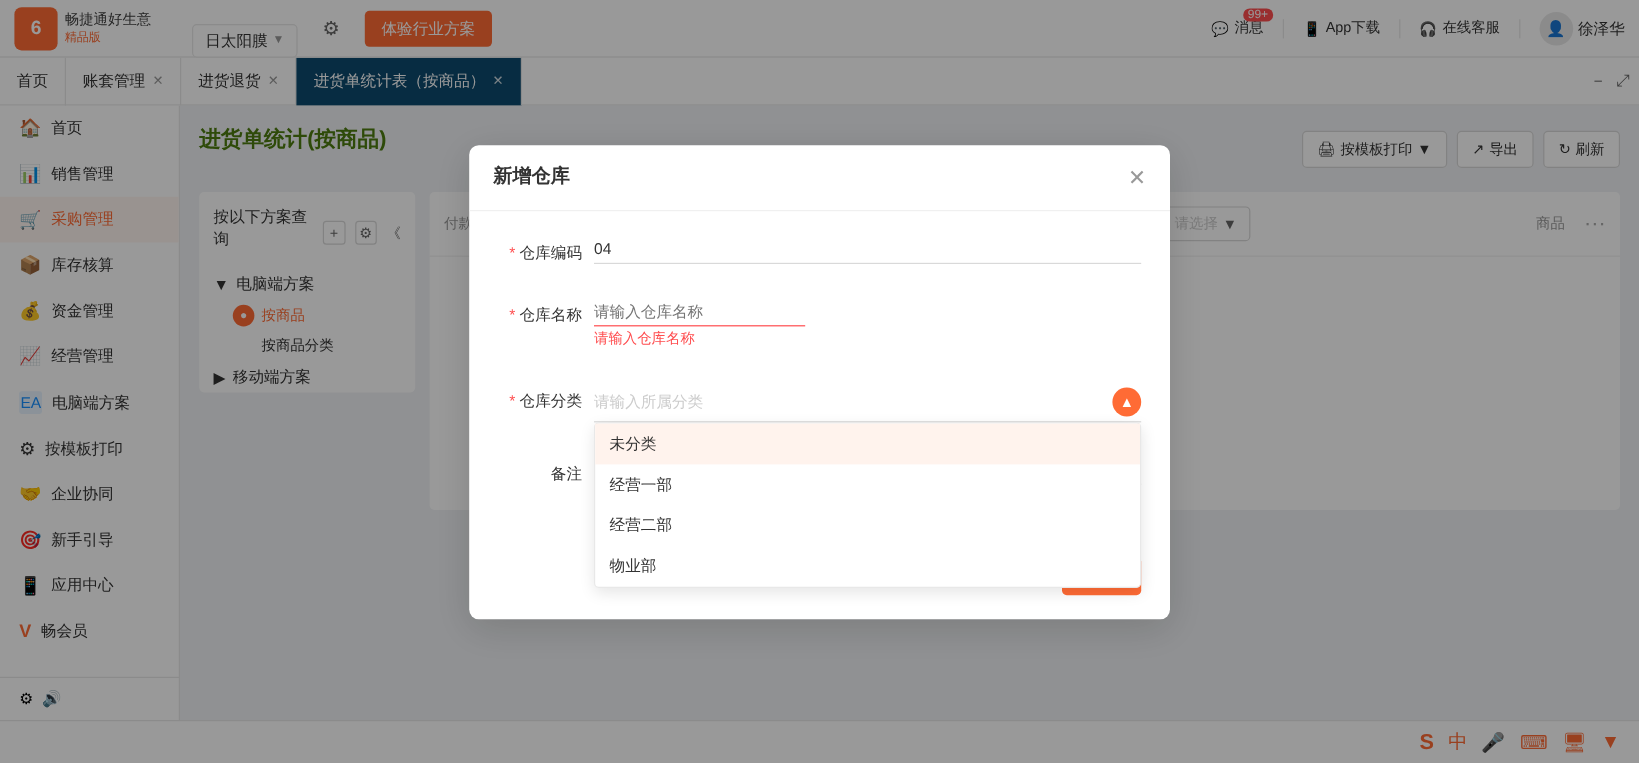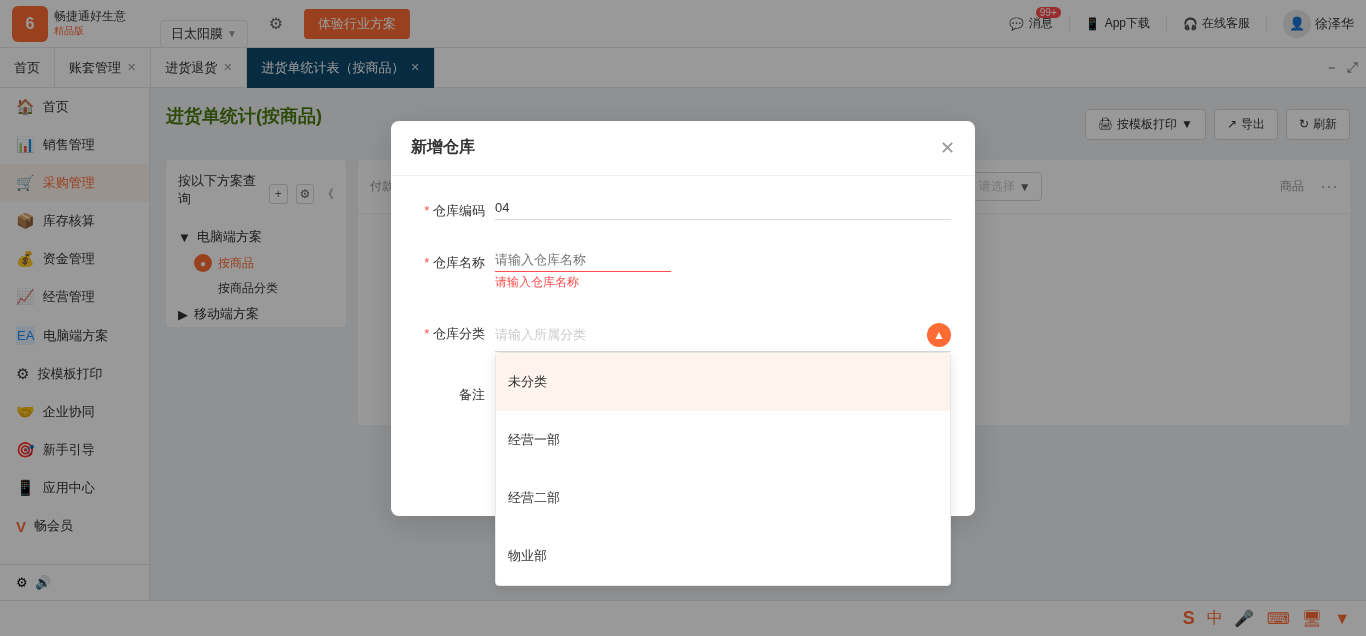--- a/index.html
+++ b/index.html
@@ -284,21 +284,21 @@
       position: absolute;
       top: 100%;
       left: 0; right: 0;
       background: #fff;
       border: 1px solid #e8e8e8;
       border-radius: 4px;
       box-shadow: 0 4px 12px rgba(0,0,0,0.1);
       z-index: 200;
     }
     .dropdown-item {
-      padding: 20px 12px;
+      padding: 8px 12px;
       cursor: pointer;
       font-size: 13px;
       color: #333;
     }
     .dropdown-item.highlighted { background: #fff3ed; }
     .modal-footer {
       display: flex; justify-content: flex-end;
       padding: 12px 24px 20px;
       gap: 10px;
     }

